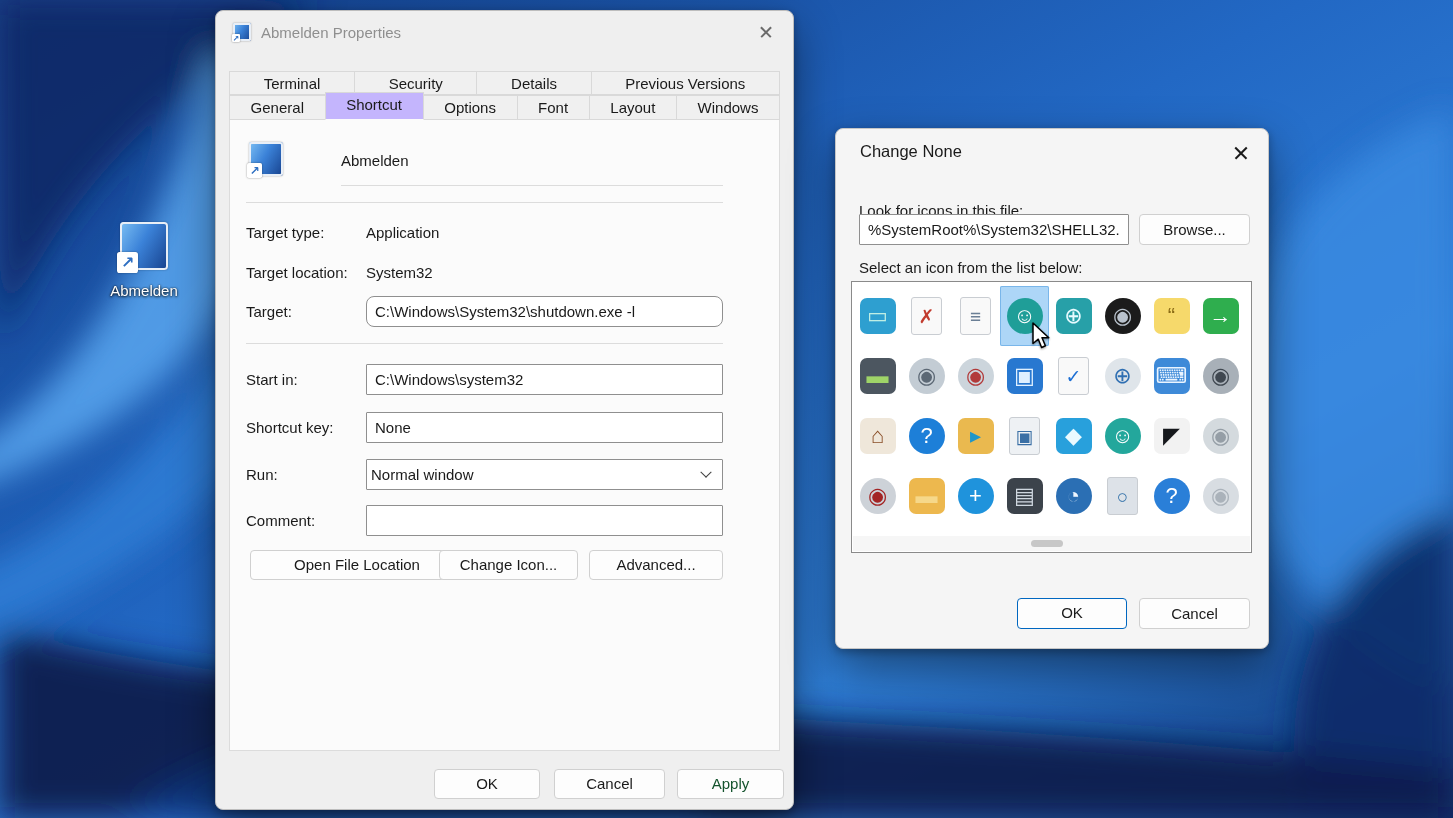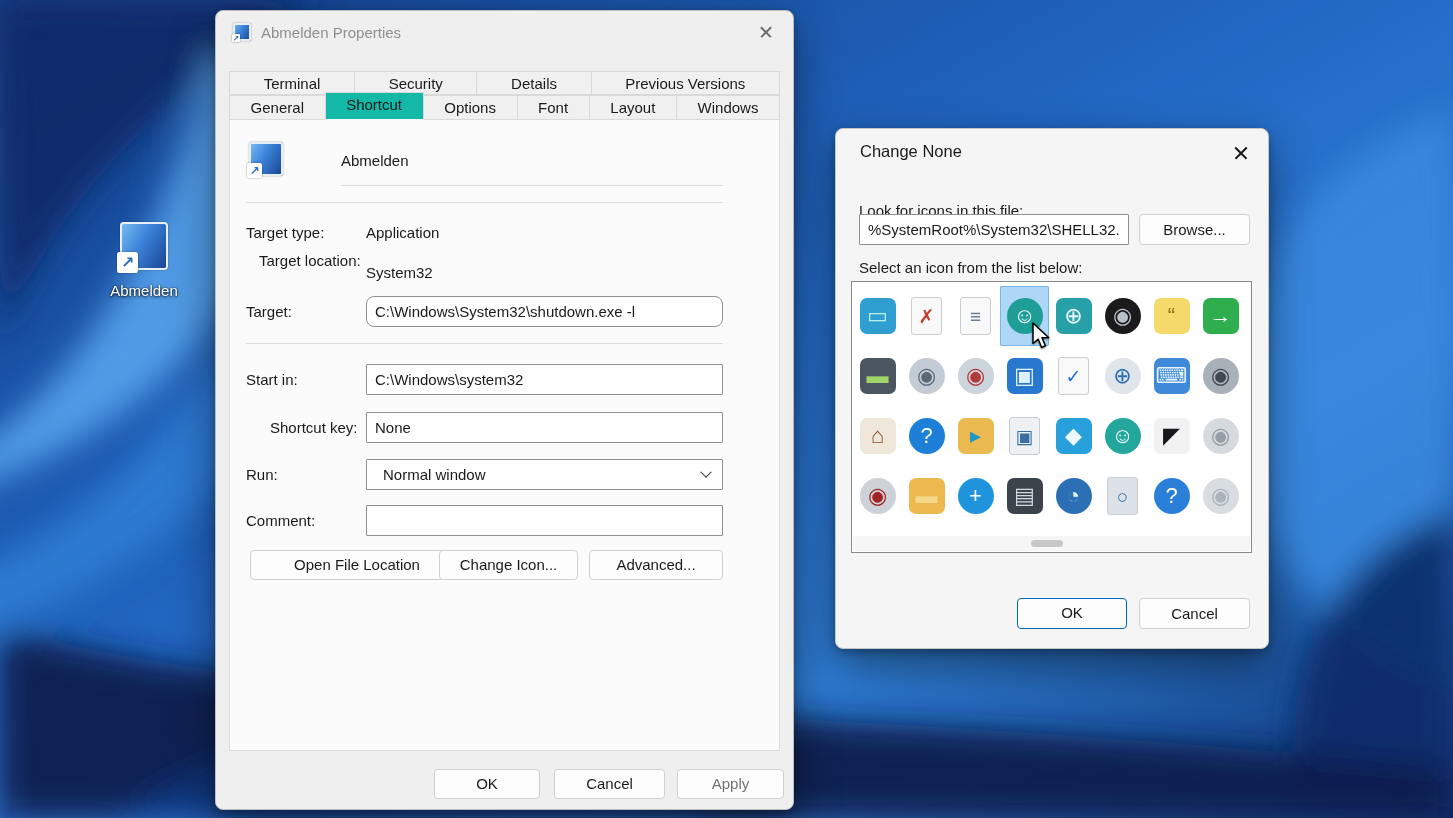--- a/index.html
+++ b/index.html
@@ -6,21 +6,21 @@
   .desktop{position:relative;width:1453px;height:818px;overflow:hidden;
     font-family:"Liberation Sans","DejaVu Sans",sans-serif;color:#1a1a1a;}
   .wallpaper{position:absolute;inset:0;}
 
   
   .dialog{position:absolute;border-radius:8px;
     box-shadow:0 18px 46px rgba(0,0,0,.45),0 3px 10px rgba(0,0,0,.28);}
   .btn{position:absolute;box-sizing:border-box;background:#fdfdfd;border:1px solid #d0d0d0;
     border-radius:4px;font-size:15px;text-align:center;cursor:default;color:#1a1a1a;}
   .btn.accent{border:1.5px solid #0067c0;}
-  .btn.disabled{color:#737373;}
+  .btn.disabled{color:#14532d;}
   .tin{position:absolute;box-sizing:border-box;border:1px solid #8f8f8f;background:#fff;
     font-size:15px;padding:0 8px;font-family:inherit;border-radius:1px;color:#1a1a1a;}
   .lbl{position:absolute;font-size:15px;white-space:nowrap;}
   .sep{position:absolute;height:1px;background:#dcdcdc;}
   .close-x{position:relative;width:22px;height:22px;}
   .close-x i{position:absolute;inset:0;}
   .close-x i::before,.close-x i::after{content:"";position:absolute;left:50%;top:50%;
     width:14px;height:1.6px;background:#6a6a6a;transform:translate(-50%,-50%) rotate(45deg);}
   .close-x i::after{transform:translate(-50%,-50%) rotate(-45deg);}
   .close-x.dark i::before,.close-x.dark i::after{background:#1a1a1a;width:16px;}
@@ -49,28 +49,28 @@
   .titlebar{display:flex;align-items:center;height:42px;padding:0 16px 0 17px;gap:10px;}
   .props .title{font-size:15px;color:#8f8f8f;}
   .props .close-x{margin-left:auto;}
   .tabrow{position:absolute;left:13px;width:551px;display:flex;}
   #tabs-row-1{top:60px;height:24px;}
   #tabs-row-2{top:84px;height:25px;z-index:2;}
   .tab{flex:1 1 auto;box-sizing:border-box;font-size:15px;text-align:center;
     background:#f0f0f0;border:1px solid #d9d9d9;padding-top:3px;margin-left:-1px;white-space:nowrap;
     padding-left:10px;padding-right:10px;}
   .tab:first-child{margin-left:0;}
-  .tab.active{background:#14b8a6;border-bottom-color:#fbfbfb;position:relative;z-index:3;
+  .tab.active{background:#c4b5fd;border-bottom-color:#fbfbfb;position:relative;z-index:3;
     margin-top:-3px;height:28px;}
   .page{position:absolute;left:13px;top:108px;width:551px;height:632px;box-sizing:border-box;
     background:#fbfbfb;border:1px solid #dcdcdc;z-index:1;}
 
   
   .selectbox{position:absolute;box-sizing:border-box;border:1px solid #8f8f8f;background:#fff;
-    font-size:15px;padding:0 12px 0 16px;display:flex;align-items:center;border-radius:1px;}
+    font-size:15px;padding:0 12px 0 4px;display:flex;align-items:center;border-radius:1px;}
   .chev{margin-left:auto;width:7px;height:7px;border-right:1.6px solid #404040;
     border-bottom:1.6px solid #404040;transform:rotate(45deg) translate(-2px,-2px);}
 
   
   .ci{left:835px;top:128px;width:432px;height:519px;background:#f5f5f5;border:1px solid #c6c6c6;}
   .ci-title{position:absolute;left:24px;top:13px;font-size:16.5px;color:#1a1a1a;}
   .ci .close-x{position:absolute;right:16px;top:13px;}
   .ci-label{position:absolute;left:23px;font-size:15px;color:#1a1a1a;}
   .listbox{position:absolute;left:15px;top:152px;width:401px;height:272px;box-sizing:border-box;
     background:#fff;border:1px solid #8a8a8a;}
@@ -164,32 +164,32 @@
             <span>↗</span>
           </span>
       </span>
       <span class="lbl" style="left:111px;top:32px;">Abmelden</span>
       <div class="sep" style="left:111px;right:56px;top:65px;"></div>
       <div class="sep" style="left:16px;right:56px;top:82px;"></div>
 
       <span class="lbl" style="left:16px;top:104px;">Target type:</span>
       <span class="lbl" style="left:136px;top:104px;">Application</span>
 
-      <span class="lbl" style="left:16px;top:132px;margin-left:13px;">Target location:</span>
+      <span class="lbl" style="left:16px;top:144px;">Target location:</span>
       <span class="lbl" style="left:136px;top:144px;">System32</span>
 
       <span class="lbl" style="left:16px;top:183px;">Target:</span>
       <input class="tin" style="left: 136px; top: 176px; width: 357px; height: 31px; border-radius: 8px;" value="C:\Windows\System32\shutdown.exe -l">
 
       <div class="sep" style="left:16px;right:56px;top:223px;"></div>
 
       <span class="lbl" style="left:16px;top:251px;">Start in:</span>
       <input class="tin" style="left: 136px; top: 244px; width: 357px; height: 31px;" value="C:\Windows\system32">
 
-      <span class="lbl" style="left:16px;top:299px;margin-left:24px;">Shortcut key:</span>
+      <span class="lbl" style="left:16px;top:299px;">Shortcut key:</span>
       <input class="tin" style="left: 136px; top: 292px; width: 357px; height: 31px;" value="None">
 
       <span class="lbl" style="left:16px;top:346px;">Run:</span>
       <div class="selectbox" style="left:136px;top:339px;width:357px;height:31px;">
         <span>Normal window</span>
         <span class="chev"></span>
       </div>
 
       <span class="lbl" style="left:16px;top:392px;">Comment:</span>
       <input class="tin" style="left: 136px; top: 385px; width: 357px; height: 31px;" value="">

